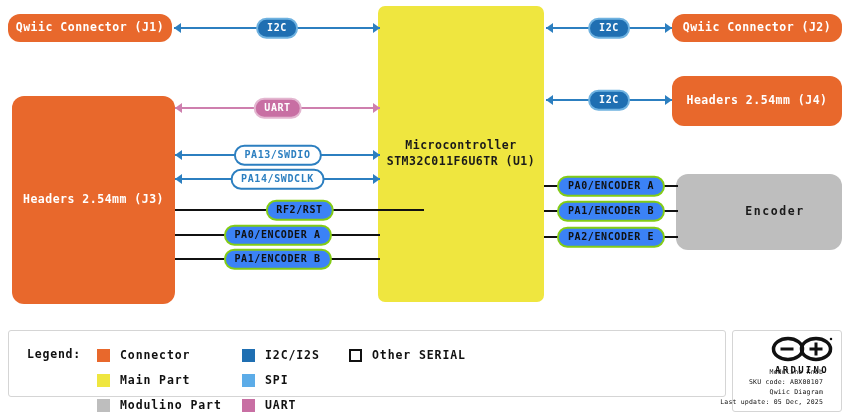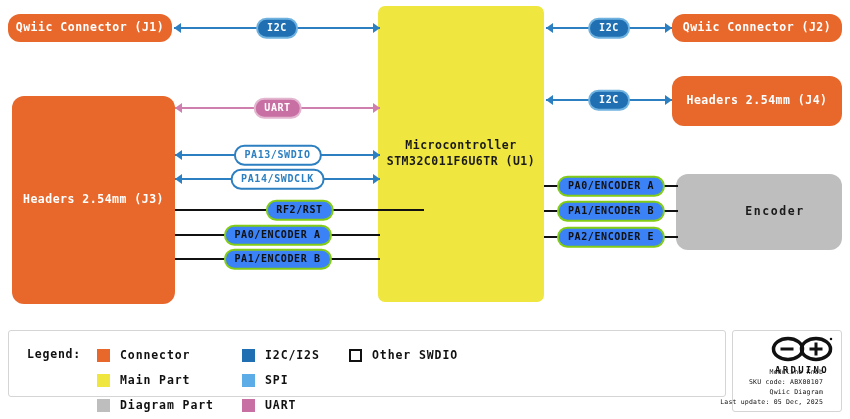--- a/index.html
+++ b/index.html
@@ -325,21 +325,21 @@
       <div class="legend-item">
         <span class="legend-sw" style="background:#E8682C;border:1px solid #E8682C;"></span>
         <span class="legend-label">Connector</span>
       </div>
       <div class="legend-item">
         <span class="legend-sw" style="background:#EFE63F;border:1px solid #EFE63F;"></span>
         <span class="legend-label">Main Part</span>
       </div>
       <div class="legend-item">
         <span class="legend-sw" style="background:#BEBEBE;border:1px solid #BEBEBE;"></span>
-        <span class="legend-label">Diagram Part</span>
+        <span class="legend-label">Modulino Part</span>
       </div>
     </div>
 
     <div class="legend-col c2">
       <div class="legend-item">
         <span class="legend-sw" style="background:#1F6FB2;border:1px solid #1F6FB2;"></span>
         <span class="legend-label">I2C/I2S</span>
       </div>
       <div class="legend-item">
         <span class="legend-sw" style="background:#5CACE8;border:1px solid #5CACE8;"></span>
@@ -347,21 +347,21 @@
       </div>
       <div class="legend-item">
         <span class="legend-sw" style="background:#C86FA3;border:1px solid #C86FA3;"></span>
         <span class="legend-label">UART</span>
       </div>
     </div>
 
     <div class="legend-col c3">
       <div class="legend-item">
         <span class="legend-sw" style="background:#FFFFFF;border:2px solid #111111;"></span>
-        <span class="legend-label">Other SWDIO</span>
+        <span class="legend-label">Other SERIAL</span>
       </div>
     </div>
   </div>
 
   <div id="info-panel">
     <div id="arduino-logo">
       <svg width="62" height="26" viewBox="0 0 124 52">
         <g fill="none" stroke="#111111" stroke-width="7">
           <ellipse cx="34" cy="26" rx="29" ry="21"></ellipse>
           <ellipse cx="90" cy="26" rx="29" ry="21"></ellipse>

